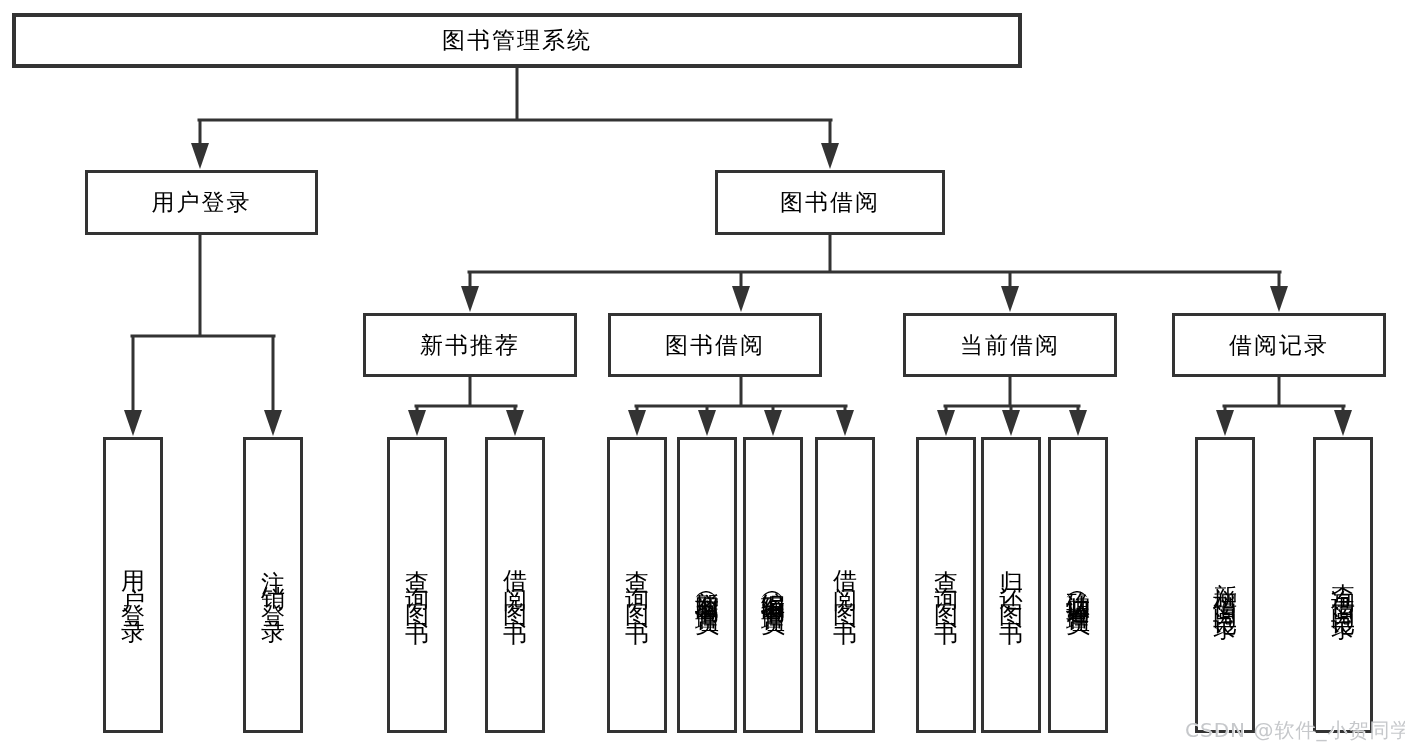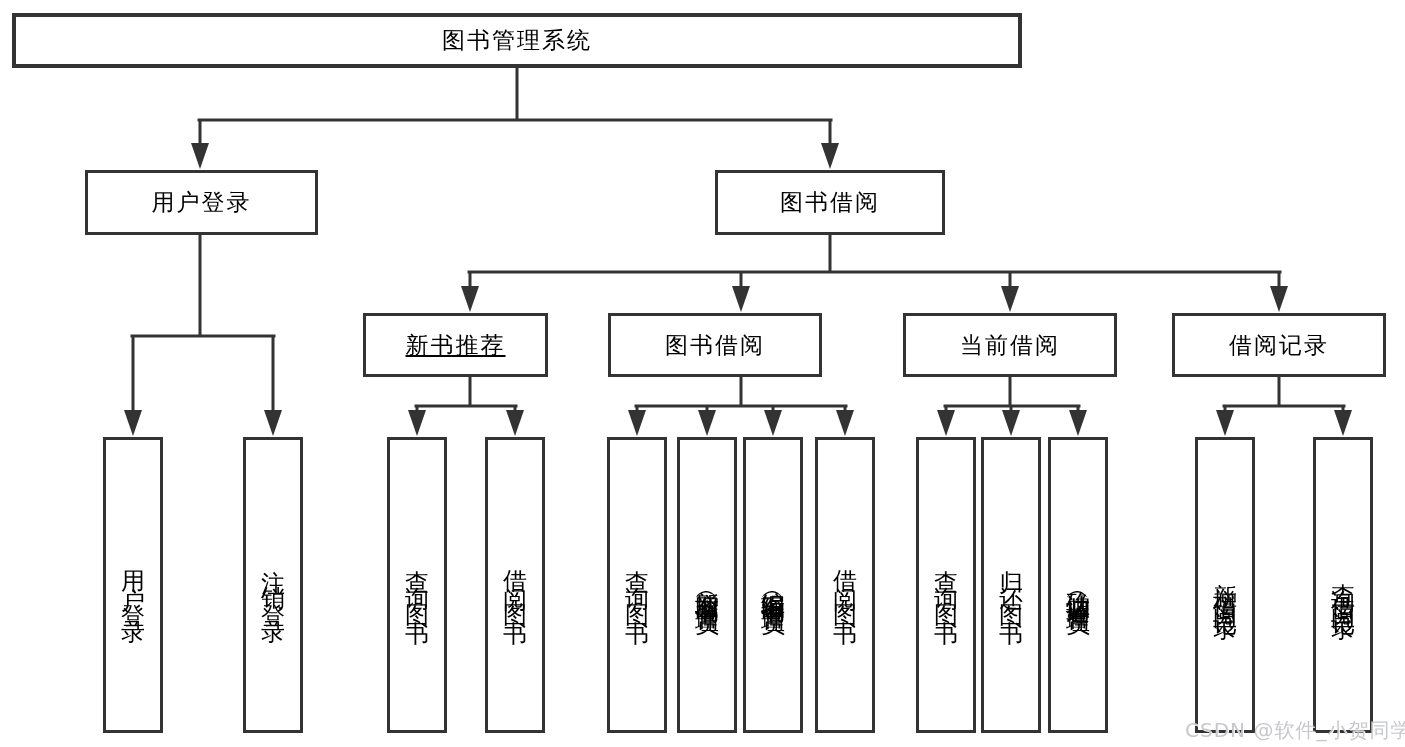--- a/index.html
+++ b/index.html
@@ -38,21 +38,21 @@
     white-space: nowrap;
   }
   .ls-wide  { letter-spacing: 17px; }
   .ls-med   { letter-spacing: 7px;  }
   .ls-tight { letter-spacing: 3px;  }
 
   
   .pos-root      { left: 12px;   top: 13px;  width: 1010px; height: 55px; }
   .pos-userlogin { left: 85px;   top: 170px; width: 233px;  height: 65px; }
   .pos-bookmgmt  { left: 715px;  top: 170px; width: 230px;  height: 65px; }
-  .pos-newrec    { left: 363px;  top: 313px; width: 185px;  height: 64px; text-decoration: underline; }
+  .pos-newrec    { left: 363px;  top: 313px; width: 214px;  height: 64px; }
   .pos-bookborr  { left: 608px;  top: 313px; width: 214px;  height: 64px; }
   .pos-currborr  { left: 903px;  top: 313px; width: 214px;  height: 64px; align-items: center; }
   .pos-records   { left: 1172px; top: 313px; width: 214px;  height: 64px; }
 
   
   .leaf { top: 437px; width: 60px; height: 296px; }
   .pos-l1  { left: 103px;  }
   .pos-l2  { left: 243px;  }
   .pos-l3  { left: 387px;  }
   .pos-l4  { left: 485px;  }

